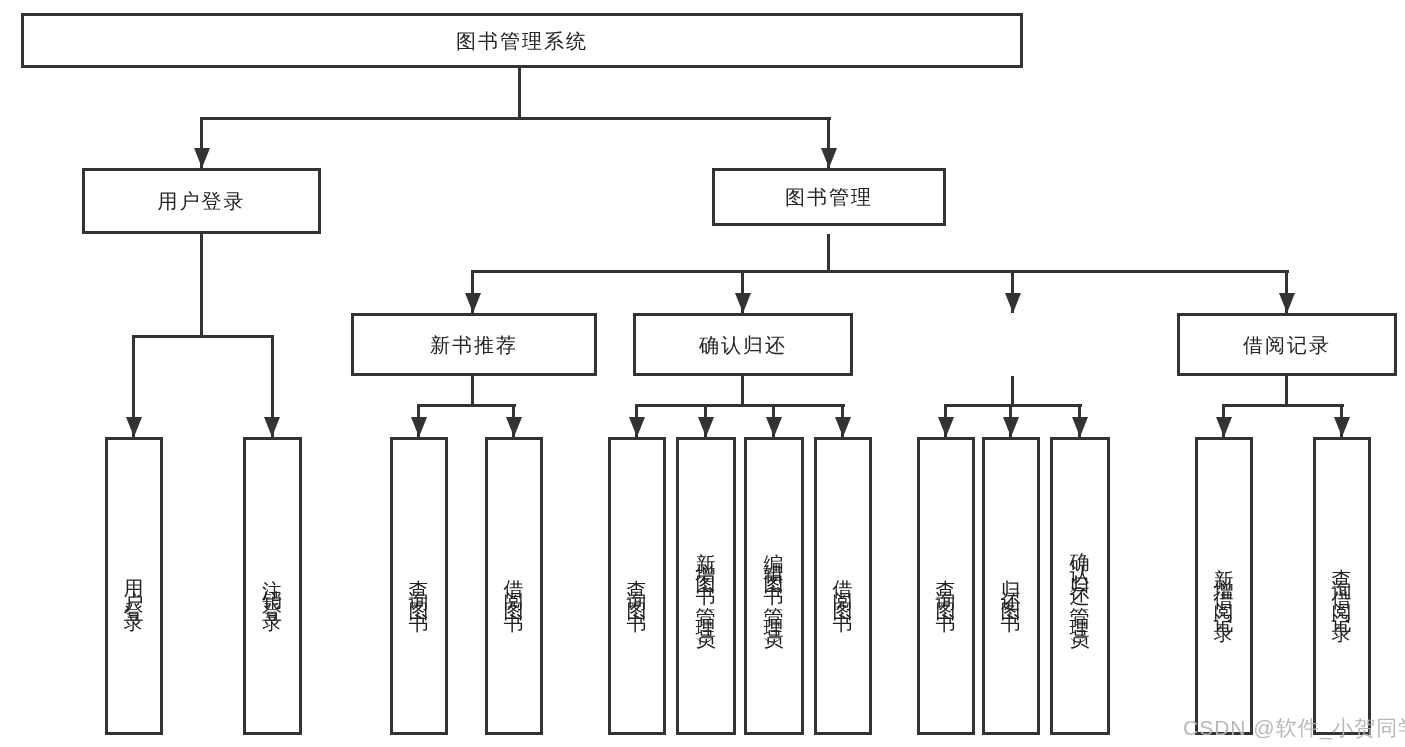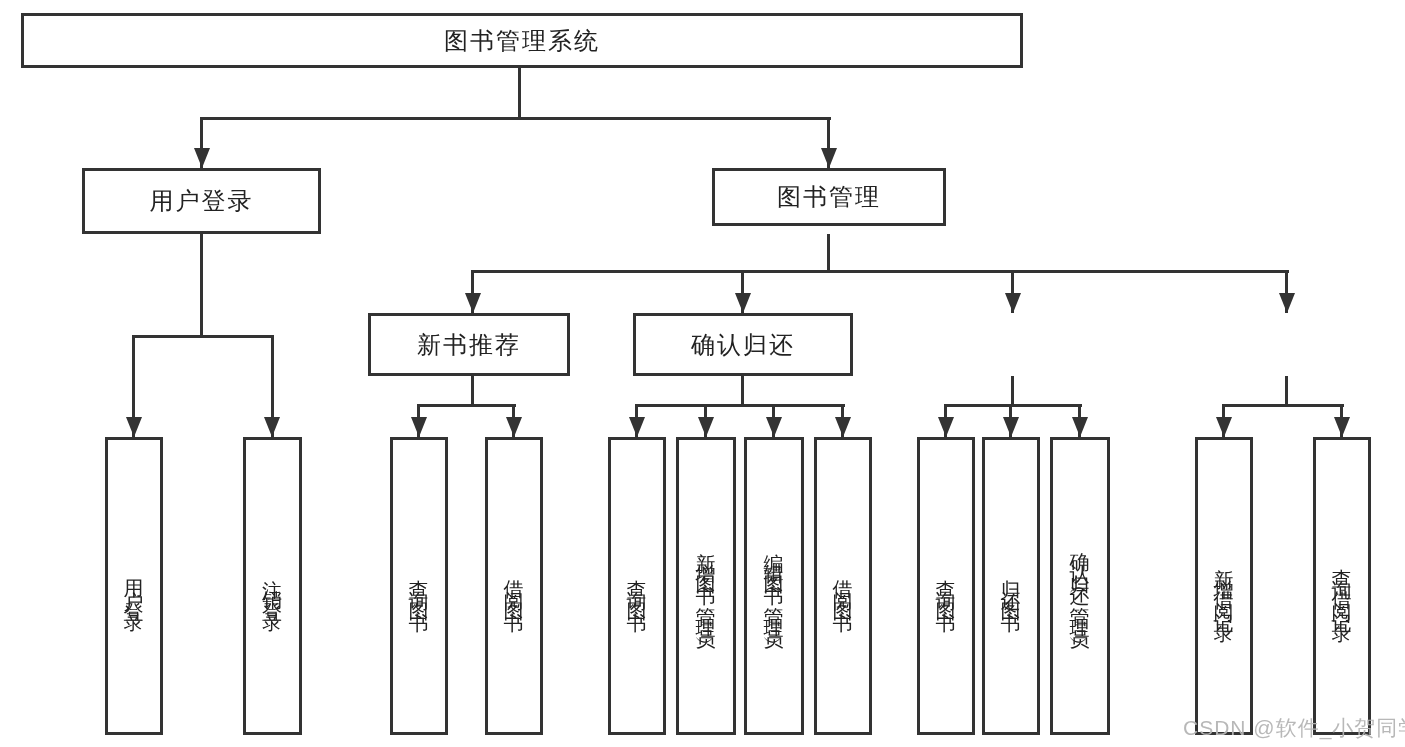--- a/index.html
+++ b/index.html
@@ -13,21 +13,21 @@
 
   
   .box {
     position: absolute;
     box-sizing: border-box;
     border: 3px solid #333333;
     background: #ffffff;
     display: flex; align-items: center; justify-content: center;
   }
   .hl {
-    font-size: 24px; letter-spacing: 2px; color: #222222; line-height: 1;
+    font-size: 20px; letter-spacing: 2px; color: #222222; line-height: 1;
     white-space: nowrap;
   }
   .vl {
     writing-mode: vertical-rl;
     text-orientation: mixed;
     font-size: 20px; letter-spacing: 11px; line-height: 1;
     color: #222222;
   }
   .vbox { justify-content: center; }
 
@@ -115,25 +115,28 @@
     <span class="hl">图书管理系统</span>
   </div>
 
   <div class="box" style="left:82px;top:168px;width:239px;height:66px">
     <span class="hl">用户登录</span>
   </div>
   <div class="box" style="left:712px;top:168px;width:234px;height:58px">
     <span class="hl">图书管理</span>
   </div>
 
-  <div class="box" style="left:368px;top:313px;width:202px;height:63px">
+  <div class="box" style="left:351px;top:313px;width:246px;height:63px">
     <span class="hl">新书推荐</span>
   </div>
   <div class="box" style="left:633px;top:313px;width:220px;height:63px">
     <span class="hl">确认归还</span>
+  </div>
+  <div class="box" style="left:1177px;top:313px;width:220px;height:63px">
+    <span class="hl">借阅记录</span>
   </div>
 
   <div class="box vbox" style="left:105px;top:437px;width:58px;height:298px">
     <span class="vl">用户登录</span>
   </div>
   <div class="box vbox" style="left:243px;top:437px;width:59px;height:298px">
     <span class="vl">注销登录</span>
   </div>
 
   <div class="box vbox" style="left:390px;top:437px;width:58px;height:298px">

